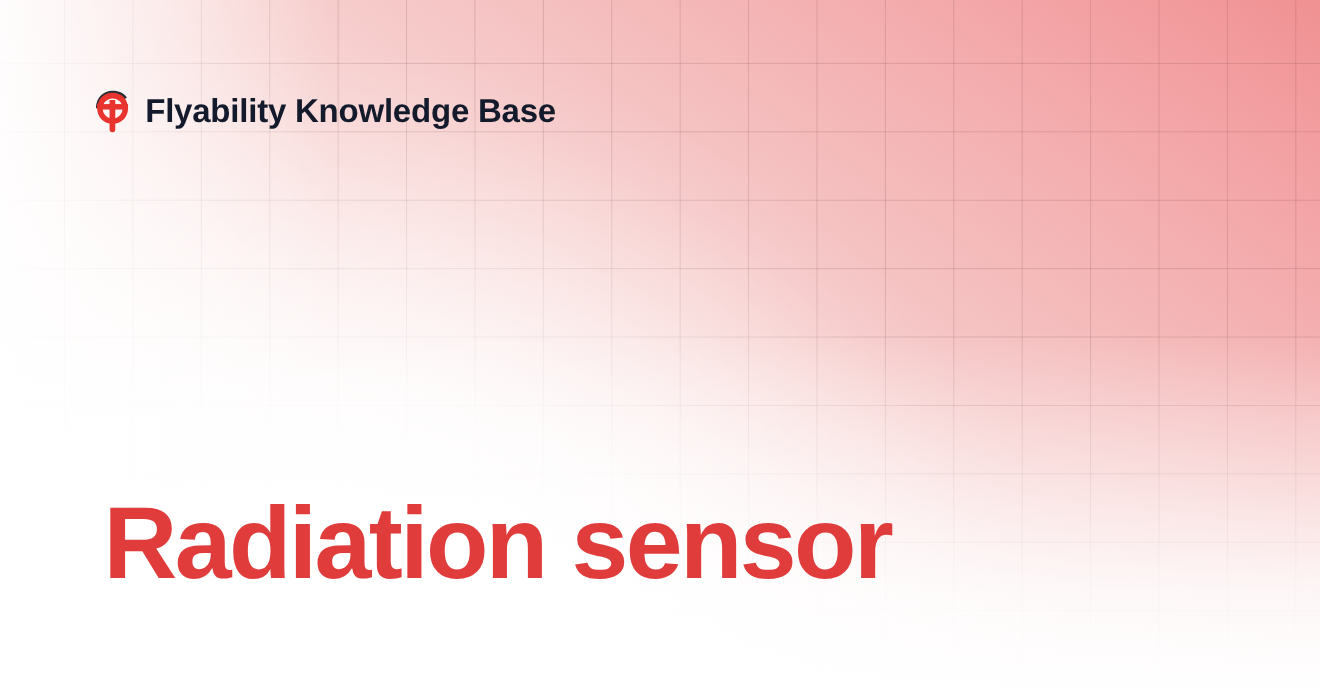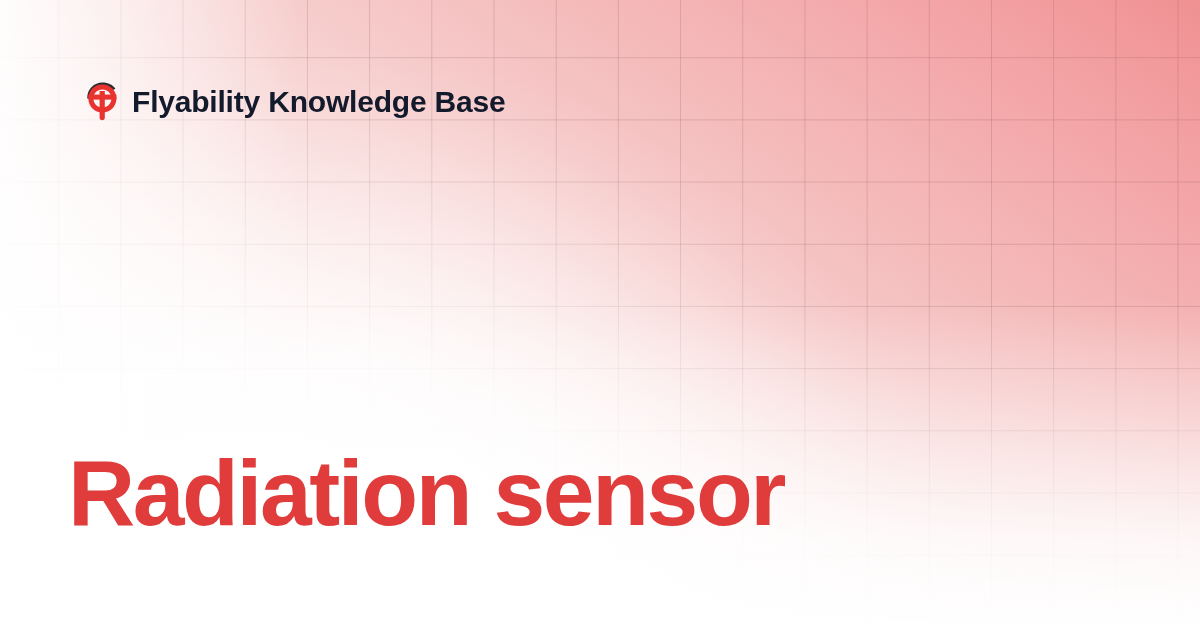--- a/index.html
+++ b/index.html
@@ -129,21 +129,21 @@
     font-size: 30px;
     font-weight: 700;
     letter-spacing: -0.2px;
     color: #131a2b;
     white-space: nowrap;
     line-height: 1;
   }
 
   .page-heading {
     position: absolute;
-    left: 68px;
+    left: 94px;
     top: 443px;
     margin: 0;
     font-size: 93px;
     font-weight: 700;
     letter-spacing: -2.4px;
     line-height: 1.08;
     color: #e03c3c;
     white-space: nowrap;
   }
 </style>

